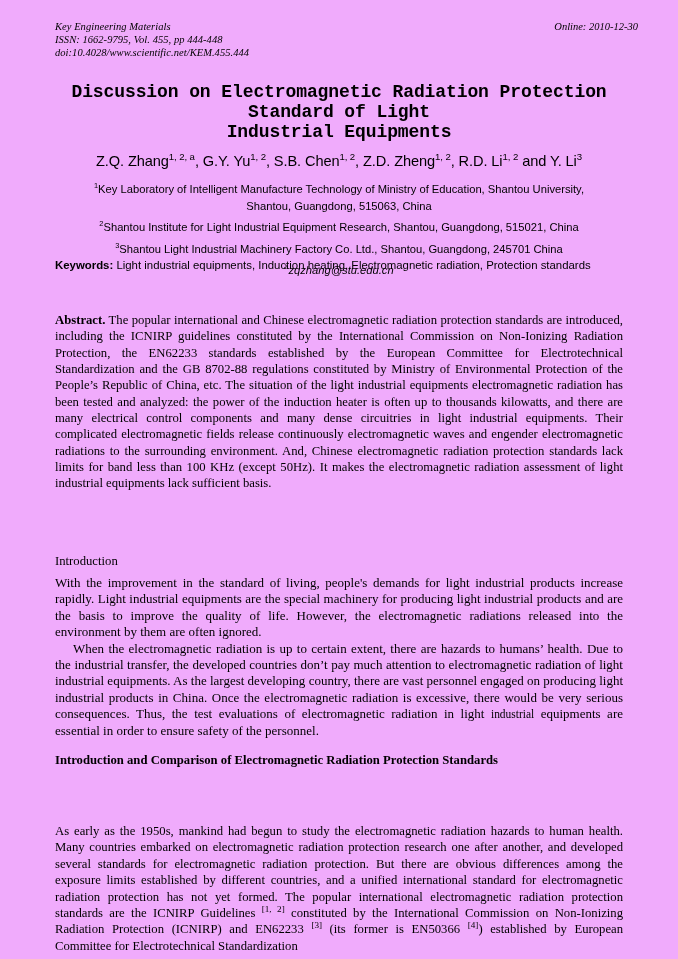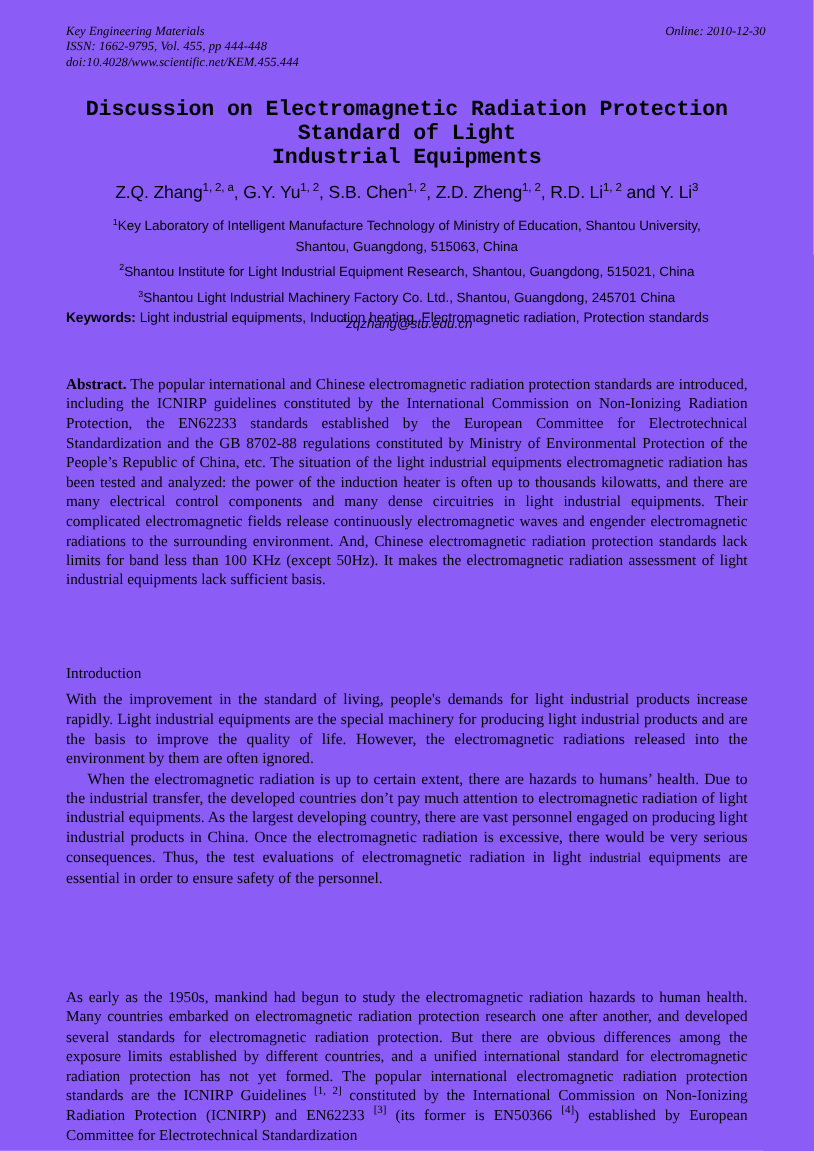--- a/index.html
+++ b/index.html
@@ -11,21 +11,21 @@
     width: 678px;
     height: 959px;
     overflow: hidden;
     font-family: "Liberation Serif", "DejaVu Serif", serif;
     color: #000000;
   }
   .page {
     position: relative;
     width: 678px;
     height: 959px;
-    background: #8b5cf6;
+    background: #f0abfc;
     box-sizing: border-box;
   }
 
   
   .runhead {
     position: absolute;
     top: 20px;
     left: 55px;
     right: 40px;
   }
@@ -202,17 +202,18 @@
   <div class="col abstract">
     <p><b>Abstract.</b><span> The popular international and Chinese electromagnetic radiation protection standards are introduced, including the ICNIRP guidelines constituted by the International Commission on Non-Ionizing Radiation Protection, the EN62233 standards established by the European Committee for Electrotechnical Standardization and the GB 8702-88 regulations constituted by Ministry of Environmental Protection of the People’s Republic of China, etc. The situation of the light industrial equipments electromagnetic radiation has been tested and analyzed: the power of the induction heater is often up to thousands kilowatts, and there are many electrical control components and many dense circuitries in light industrial equipments. Their complicated electromagnetic fields release continuously electromagnetic waves and engender electromagnetic radiations to the surrounding environment. And, Chinese electromagnetic radiation protection standards lack limits for band less than 100 KHz (except 50Hz). It makes the electromagnetic radiation assessment of light industrial equipments lack sufficient basis.</span></p>
   </div>
 
   <div class="col sec-intro-head">Introduction</div>
   <div class="col sec-intro-body">
     <p>With the improvement in the standard of living, people's demands for light industrial products increase rapidly. Light industrial equipments are the special machinery for producing light industrial products and are the basis to improve the quality of life. However, the electromagnetic radiations released into the environment by them are often ignored.</p>
     <p class="indent"><span>When the electromagnetic radiation is up to certain extent, there are hazards to humans’ health. Due to the industrial transfer, the developed countries don’t pay much attention to electromagnetic radiation of light industrial equipments. As the largest developing country, there are vast personnel engaged on producing light industrial products in China. Once the electromagnetic radiation is excessive, there would be very serious consequences. Thus, the test evaluations of electromagnetic radiation in light </span><span class="small-caps-ind">industrial</span><span> equipments are essential in order to ensure safety of the personnel.</span></p>
   </div>
 
+  <div class="col sec2-head">Introduction and Comparison of Electromagnetic Radiation Protection Standards</div>
   <div class="col sec2-body">
     <p><span>As early as the 1950s, mankind had begun to study the electromagnetic radiation hazards to human health. Many countries embarked on electromagnetic radiation protection research one after another, and developed several standards for electromagnetic radiation protection. But there are obvious differences among the exposure limits established by different countries, and a unified international standard for electromagnetic radiation protection has not yet formed. The popular international electromagnetic radiation protection standards are the ICNIRP Guidelines </span><span class="refmark">[1, 2]</span><span> constituted by the International Commission on Non-Ionizing Radiation Protection (ICNIRP) and EN62233 </span><span class="refmark">[3]</span><span> (its former is EN50366 </span><span class="refmark">[4]</span><span>) established by European Committee for Electrotechnical Standardization</span></p>
   </div>
 
 </div>
 
 </body></html>

